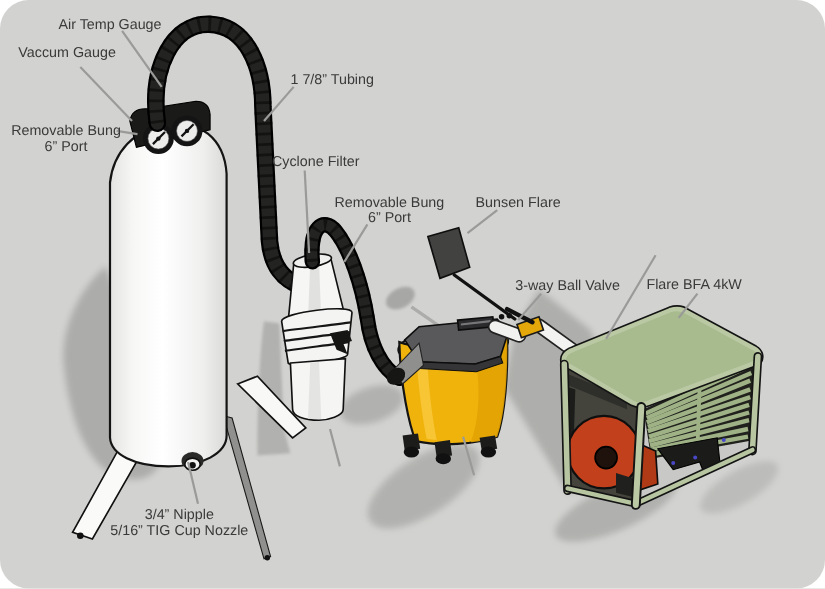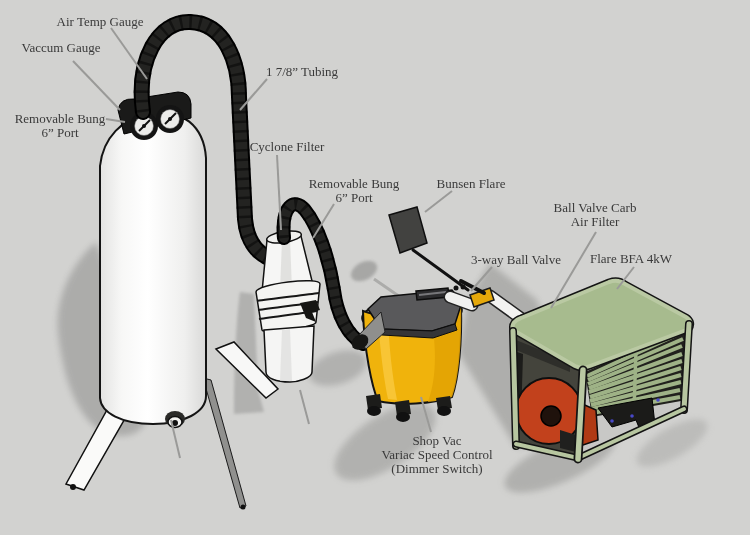--- a/index.html
+++ b/index.html
@@ -1,21 +1,22 @@
 <!DOCTYPE html>
 <html><head>
 <meta charset="utf-8">
 <style>
   html,body{margin:0;padding:0;}
   #canvas{
     position:relative;
     width:750px;height:535px;
     background:#d2d2d0;
     overflow:hidden;
-    font-family:Liberation Serif, serif;
+    font-family:Liberation Sans, sans-serif;
+    border-radius:26px;
   }
   #art{position:absolute;left:0;top:0;}
   .lbl{
     position:absolute;
     transform:translate(-50%,-50%);
     font-size:13px;
     line-height:14px;
     color:#3a3a3a;
     white-space:pre-line;
     text-align:center;
@@ -214,21 +215,18 @@
 
 <div class="lbl" style="left:100px;top:22px">Air Temp Gauge</div>
 <div class="lbl" style="left:61px;top:48px">Vaccum Gauge</div>
 <div class="lbl" style="left:60px;top:126px">Removable Bung
 6” Port</div>
 <div class="lbl" style="left:302px;top:72px">1 7/8” Tubing</div>
 <div class="lbl" style="left:287px;top:147px">Cyclone Filter</div>
 <div class="lbl" style="left:354px;top:191px">Removable Bung
 6” Port</div>
 <div class="lbl" style="left:471px;top:184px">Bunsen Flare</div>
-<div class="lbl" style="left:595px;top:215px">Ball Valve Carb
-Air Filter</div>
 <div class="lbl" style="left:631px;top:259px">Flare BFA 4kW</div>
 <div class="lbl" style="left:516px;top:260px">3-way Ball Valve</div>
-<div class="lbl" style="left:437px;top:455px">Shop Vac
-Variac Speed Control
-(Dimmer Switch)</div>
+<div class="lbl" style="left:163px;top:475px">3/4” Nipple
+5/16” TIG Cup Nozzle</div>
 
 </div>
 
 </body></html>

